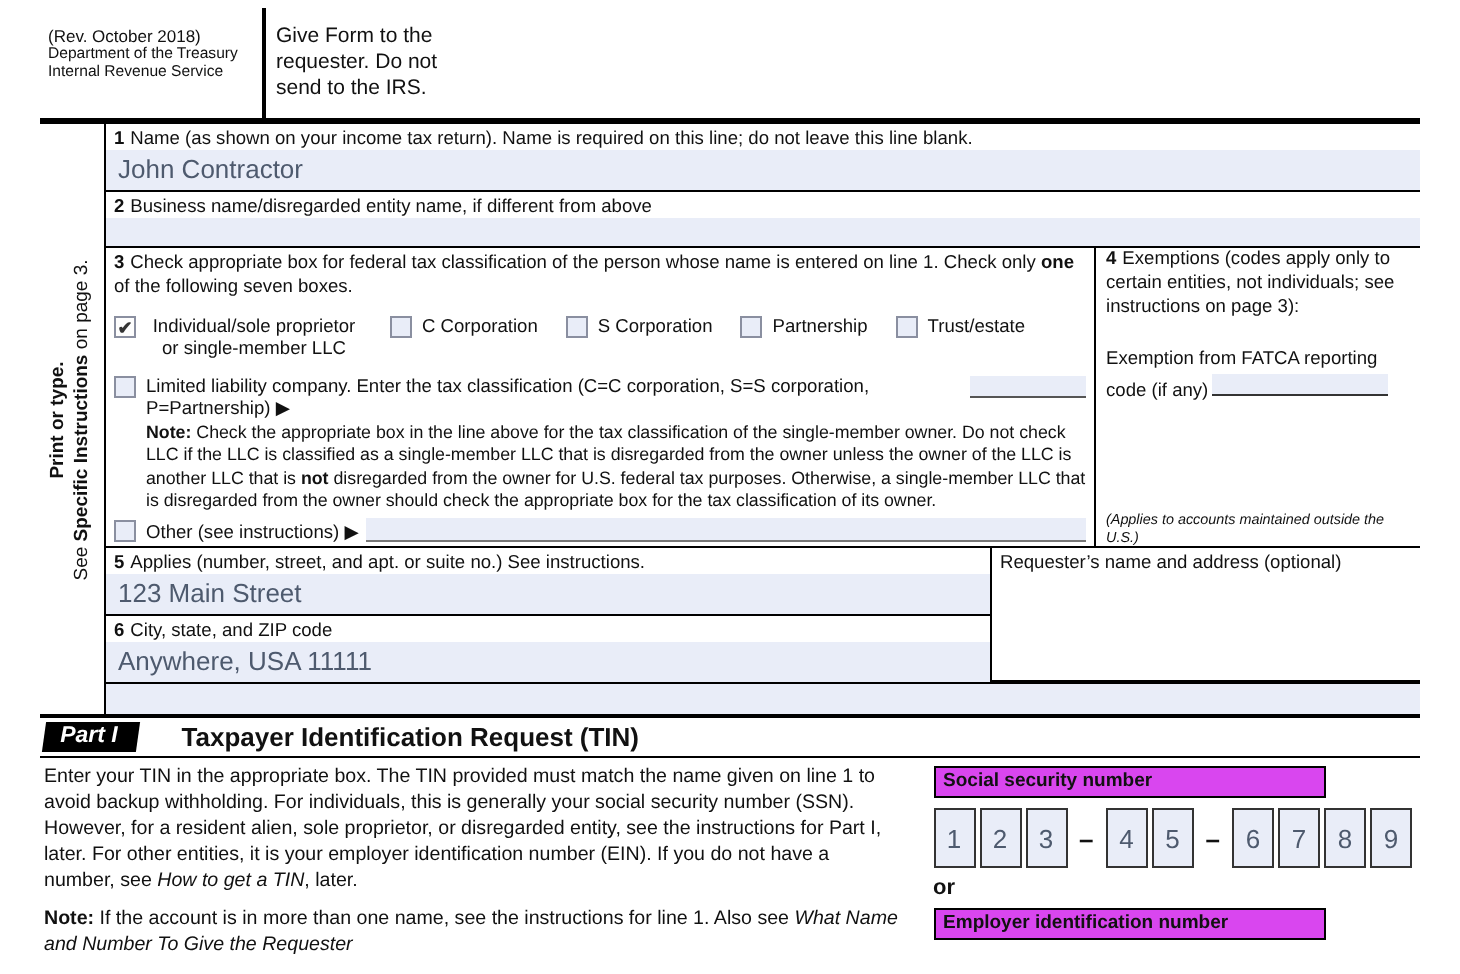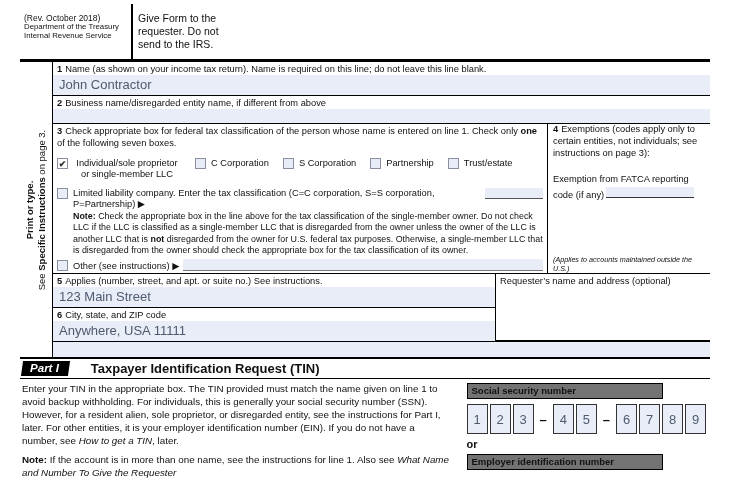--- a/index.html
+++ b/index.html
@@ -66,21 +66,21 @@
   .band { display:flex; align-items:center; border-bottom:1.5px solid #000; padding:2px 0 2px 2px; }
   .partbox { background:#000; color:#fff; font-weight:bold; font-size:11.5px; font-style:italic; padding:1px 10px 2px 8px; transform:skewX(-8deg); }
   .partbox span { display:inline-block; transform:skewX(8deg); }
   .bandtitle { font-weight:bold; font-size:13px; margin-left:22px; }
 
   .p1body { display:flex; }
   .p1text { width:478px; padding:3px 6px 0 2px; font-size:9.8px; line-height:1.33; }
   .p1text p { margin-bottom:6px; }
   .p1text i { font-style:italic; }
   .tincol { flex:1; padding:4px 2px 0 10px; }
-  .tinlabelbox { border:1.2px solid #000; background:#737373; font-size:9.5px; font-weight:bold; padding:1px 4px 2px 4px; width:196px; }
+  .tinlabelbox { border:1.2px solid #000; background:#d946ef; font-size:9.5px; font-weight:bold; padding:1px 4px 2px 4px; width:196px; }
   .digits { display:flex; align-items:center; margin:5px 0 4px 0; }
   .dbox { width:21px; height:30px; border:1.2px solid #333; background:#e9edf8; margin-right:2px; font-size:13px; color:#4e5a6e; display:flex; align-items:center; justify-content:center; }
   .dash { font-weight:bold; font-size:13px; margin:0 6px 0 4px; }
   .orlbl { font-weight:bold; font-size:11px; margin:2px 0 4px 0; }
 </style>
 </head>
 <body>
 
 <div class="page">
   <div class="form">

